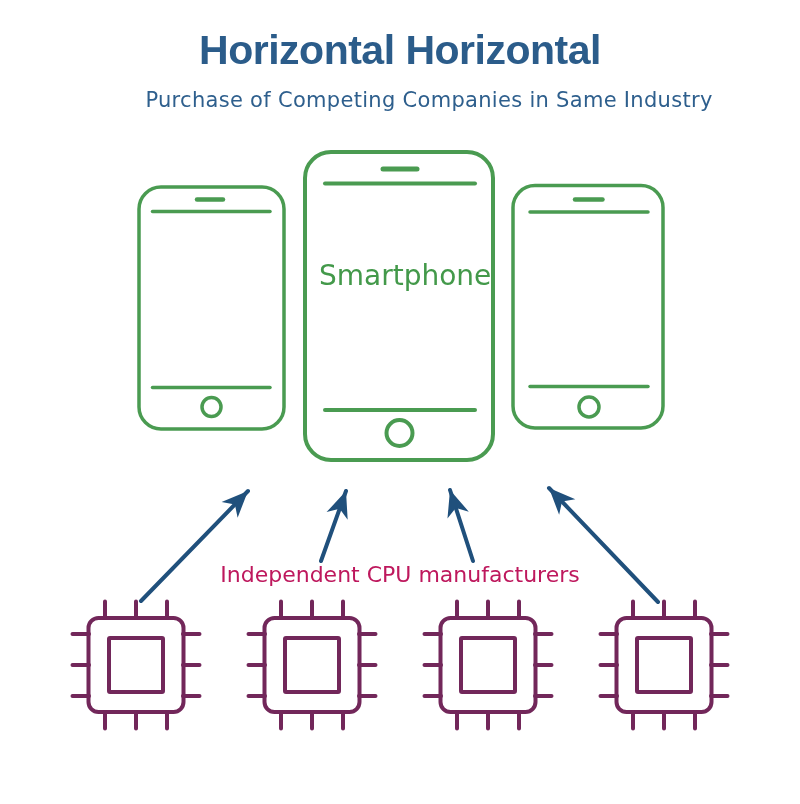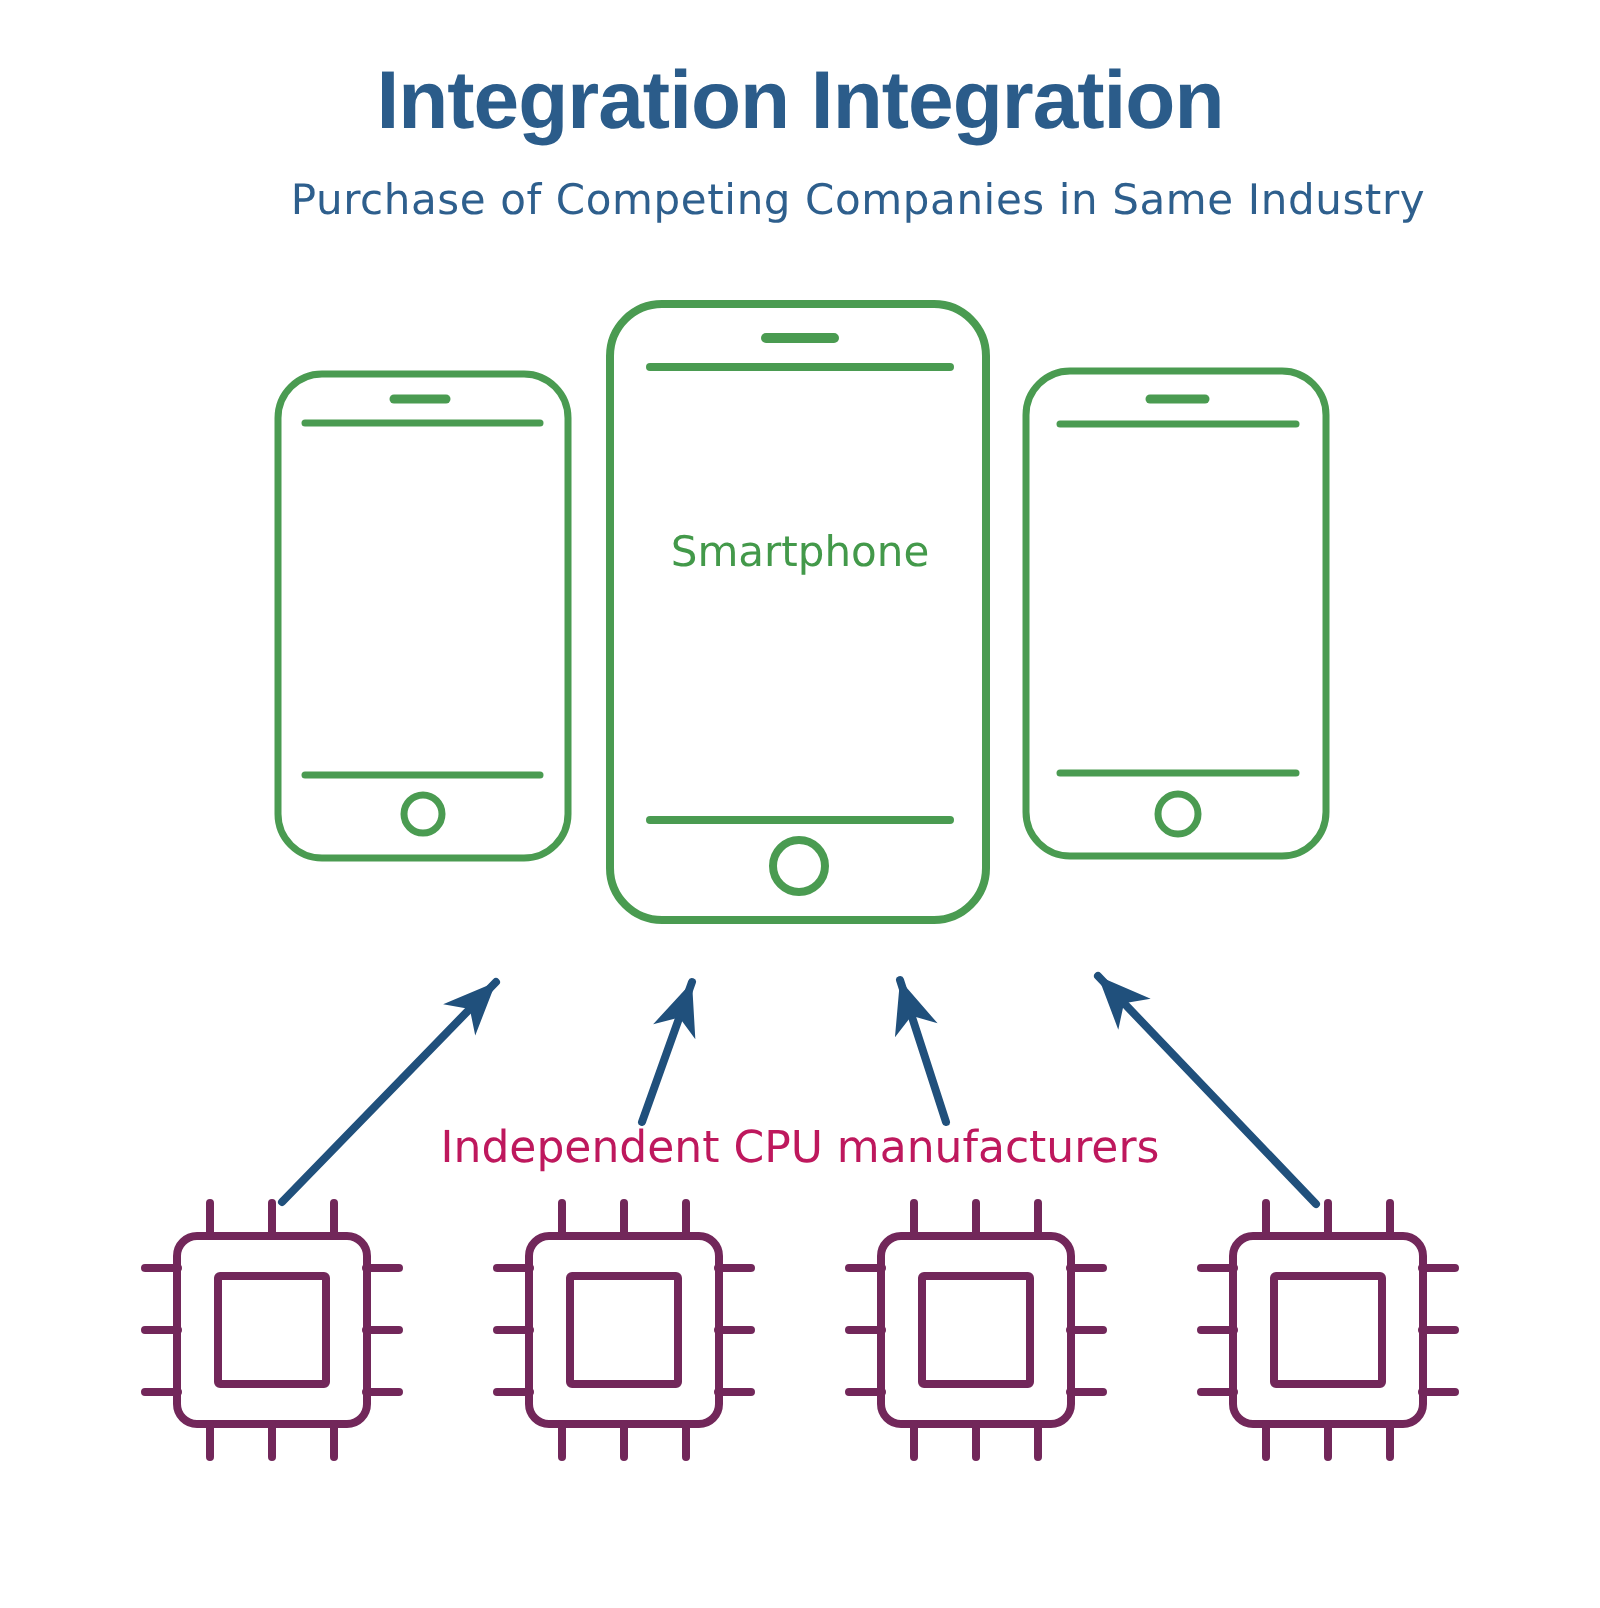--- a/index.html
+++ b/index.html
@@ -45,21 +45,21 @@
     color: #2e5f8d;
     padding-left: 29px;
   }
   .phone-label {
     position: absolute;
     top: 263px;
     left: 319px;
     width: 162px;
     text-align: center;
     font-family: "DejaVu Sans", sans-serif;
-    font-size: 21px;
+    font-size: 28px;
     line-height: 26px;
     color: #43994a;
   }
   .phone-label span { display: block; }
   .cpu-label {
     position: absolute;
     top: 562px;
     left: 0;
     width: 800px;
     text-align: center;
@@ -83,21 +83,21 @@
     stroke: #20507c;
     stroke-width: 4;
     stroke-linecap: round;
   }
 </style>
 </head>
 <body>
 
 <div class="stage">
 
-  <div class="title">Integration Integration</div>
+  <div class="title">Horizontal Horizontal</div>
   <div class="subtitle">Purchase of Competing Companies in Same Industry</div>
 
   <svg class="stage" viewBox="0 0 800 804" width="800" height="804">
     <defs>
       <marker id="ah" viewBox="0 0 8 6" refX="6.8" refY="3" markerWidth="8" markerHeight="6" orient="auto">
         <path d="M0.2,0.2 L6.8,3 L0.2,5.8 L2.1,3 Z" fill="#20507c"></path>
       </marker>
     </defs>
 
     <g>

